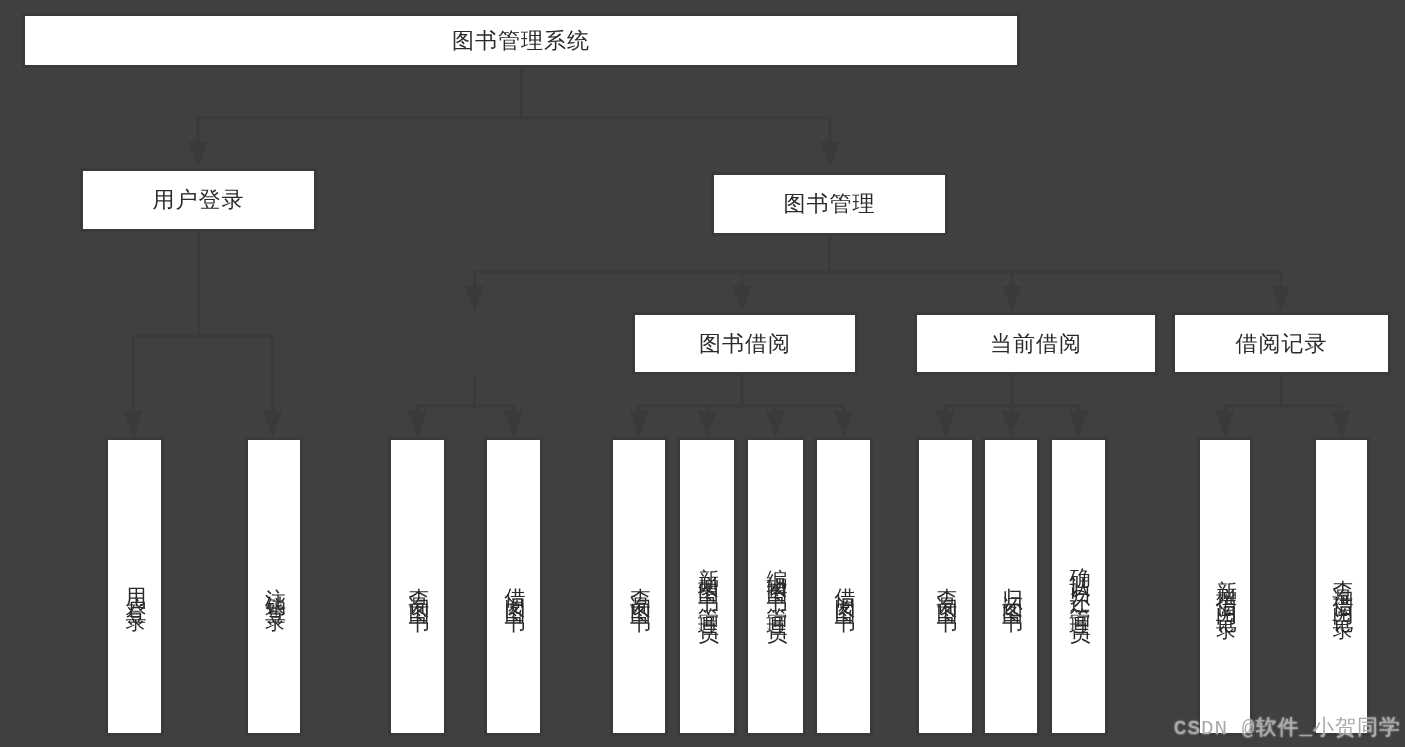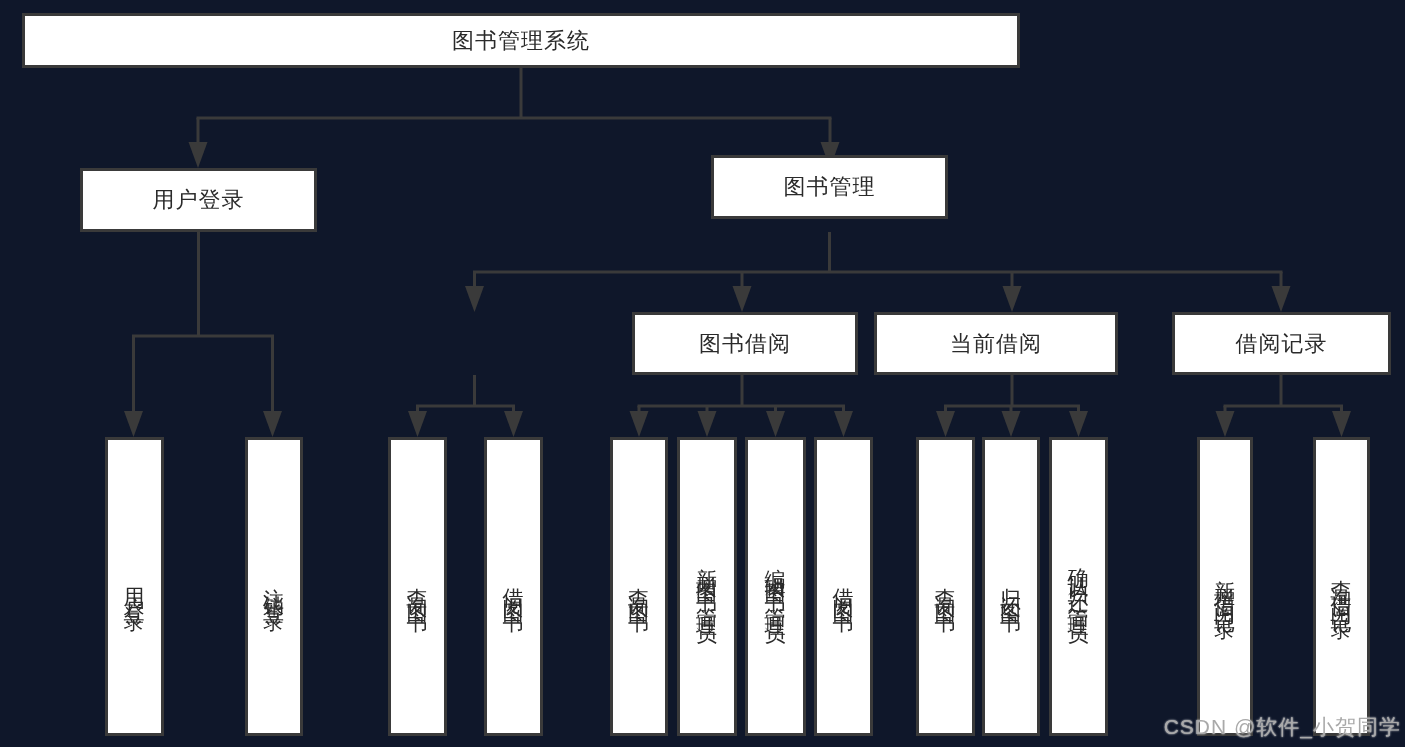--- a/index.html
+++ b/index.html
@@ -1,18 +1,18 @@
 <!DOCTYPE html>
 <html><head>
 <meta charset="utf-8">
 <style>
   html,body{margin:0;padding:0;background:#ffffff;}
   .stage{
-    position:relative;width:1405px;height:747px;background:#0f172a;
-    font-family:Liberation Sans, sans-serif;overflow:hidden;
+    position:relative;width:1405px;height:747px;background:#404040;
+    font-family:Liberation Mono, monospace;overflow:hidden;
   }
   #connector-layer{position:absolute;left:0;top:0;width:1405px;height:747px;}
   .node{
     position:absolute;box-sizing:border-box;border:3px solid #3a3a3a;background:#ffffff;
     display:flex;align-items:center;justify-content:center;color:#2a2a2a;
   }
   .hbox{font-size:22px;letter-spacing:1px;}
   .hbox.root{font-size:22px;}
   .vlabel{
     writing-mode:vertical-rl;text-orientation:mixed;
@@ -83,28 +83,28 @@
       <path d="M1332 411 L1351 411 L1341.5 437 Z" fill="#3a3a3a"></path>
     </svg>
 
   <div class="node hbox root" style="left:22px;top:13px;width:998px;height:55px">
     <span>图书管理系统</span>
   </div>
 
   <div class="node hbox" style="left:80px;top:168px;width:237px;height:64px">
     <span>用户登录</span>
   </div>
-  <div class="node hbox" style="left:711px;top:155px;width:237px;height:64px">
+  <div class="node hbox" style="left:711px;top:172px;width:237px;height:64px">
     <span>图书管理</span>
   </div>
 
   <div class="node hbox" style="left:632px;top:312px;width:226px;height:63px">
     <span>图书借阅</span>
   </div>
-  <div class="node hbox" style="left:874px;top:312px;width:244px;height:63px">
+  <div class="node hbox" style="left:914px;top:312px;width:244px;height:63px">
     <span>当前借阅</span>
   </div>
   <div class="node hbox" style="left:1172px;top:312px;width:219px;height:63px">
     <span>借阅记录</span>
   </div>
 
   <div class="node vbox" style="left:105px;top:437px;width:59px;height:299px">
     <span class="vlabel">用户登录</span>
   </div>
   <div class="node vbox" style="left:245px;top:437px;width:58px;height:299px">

